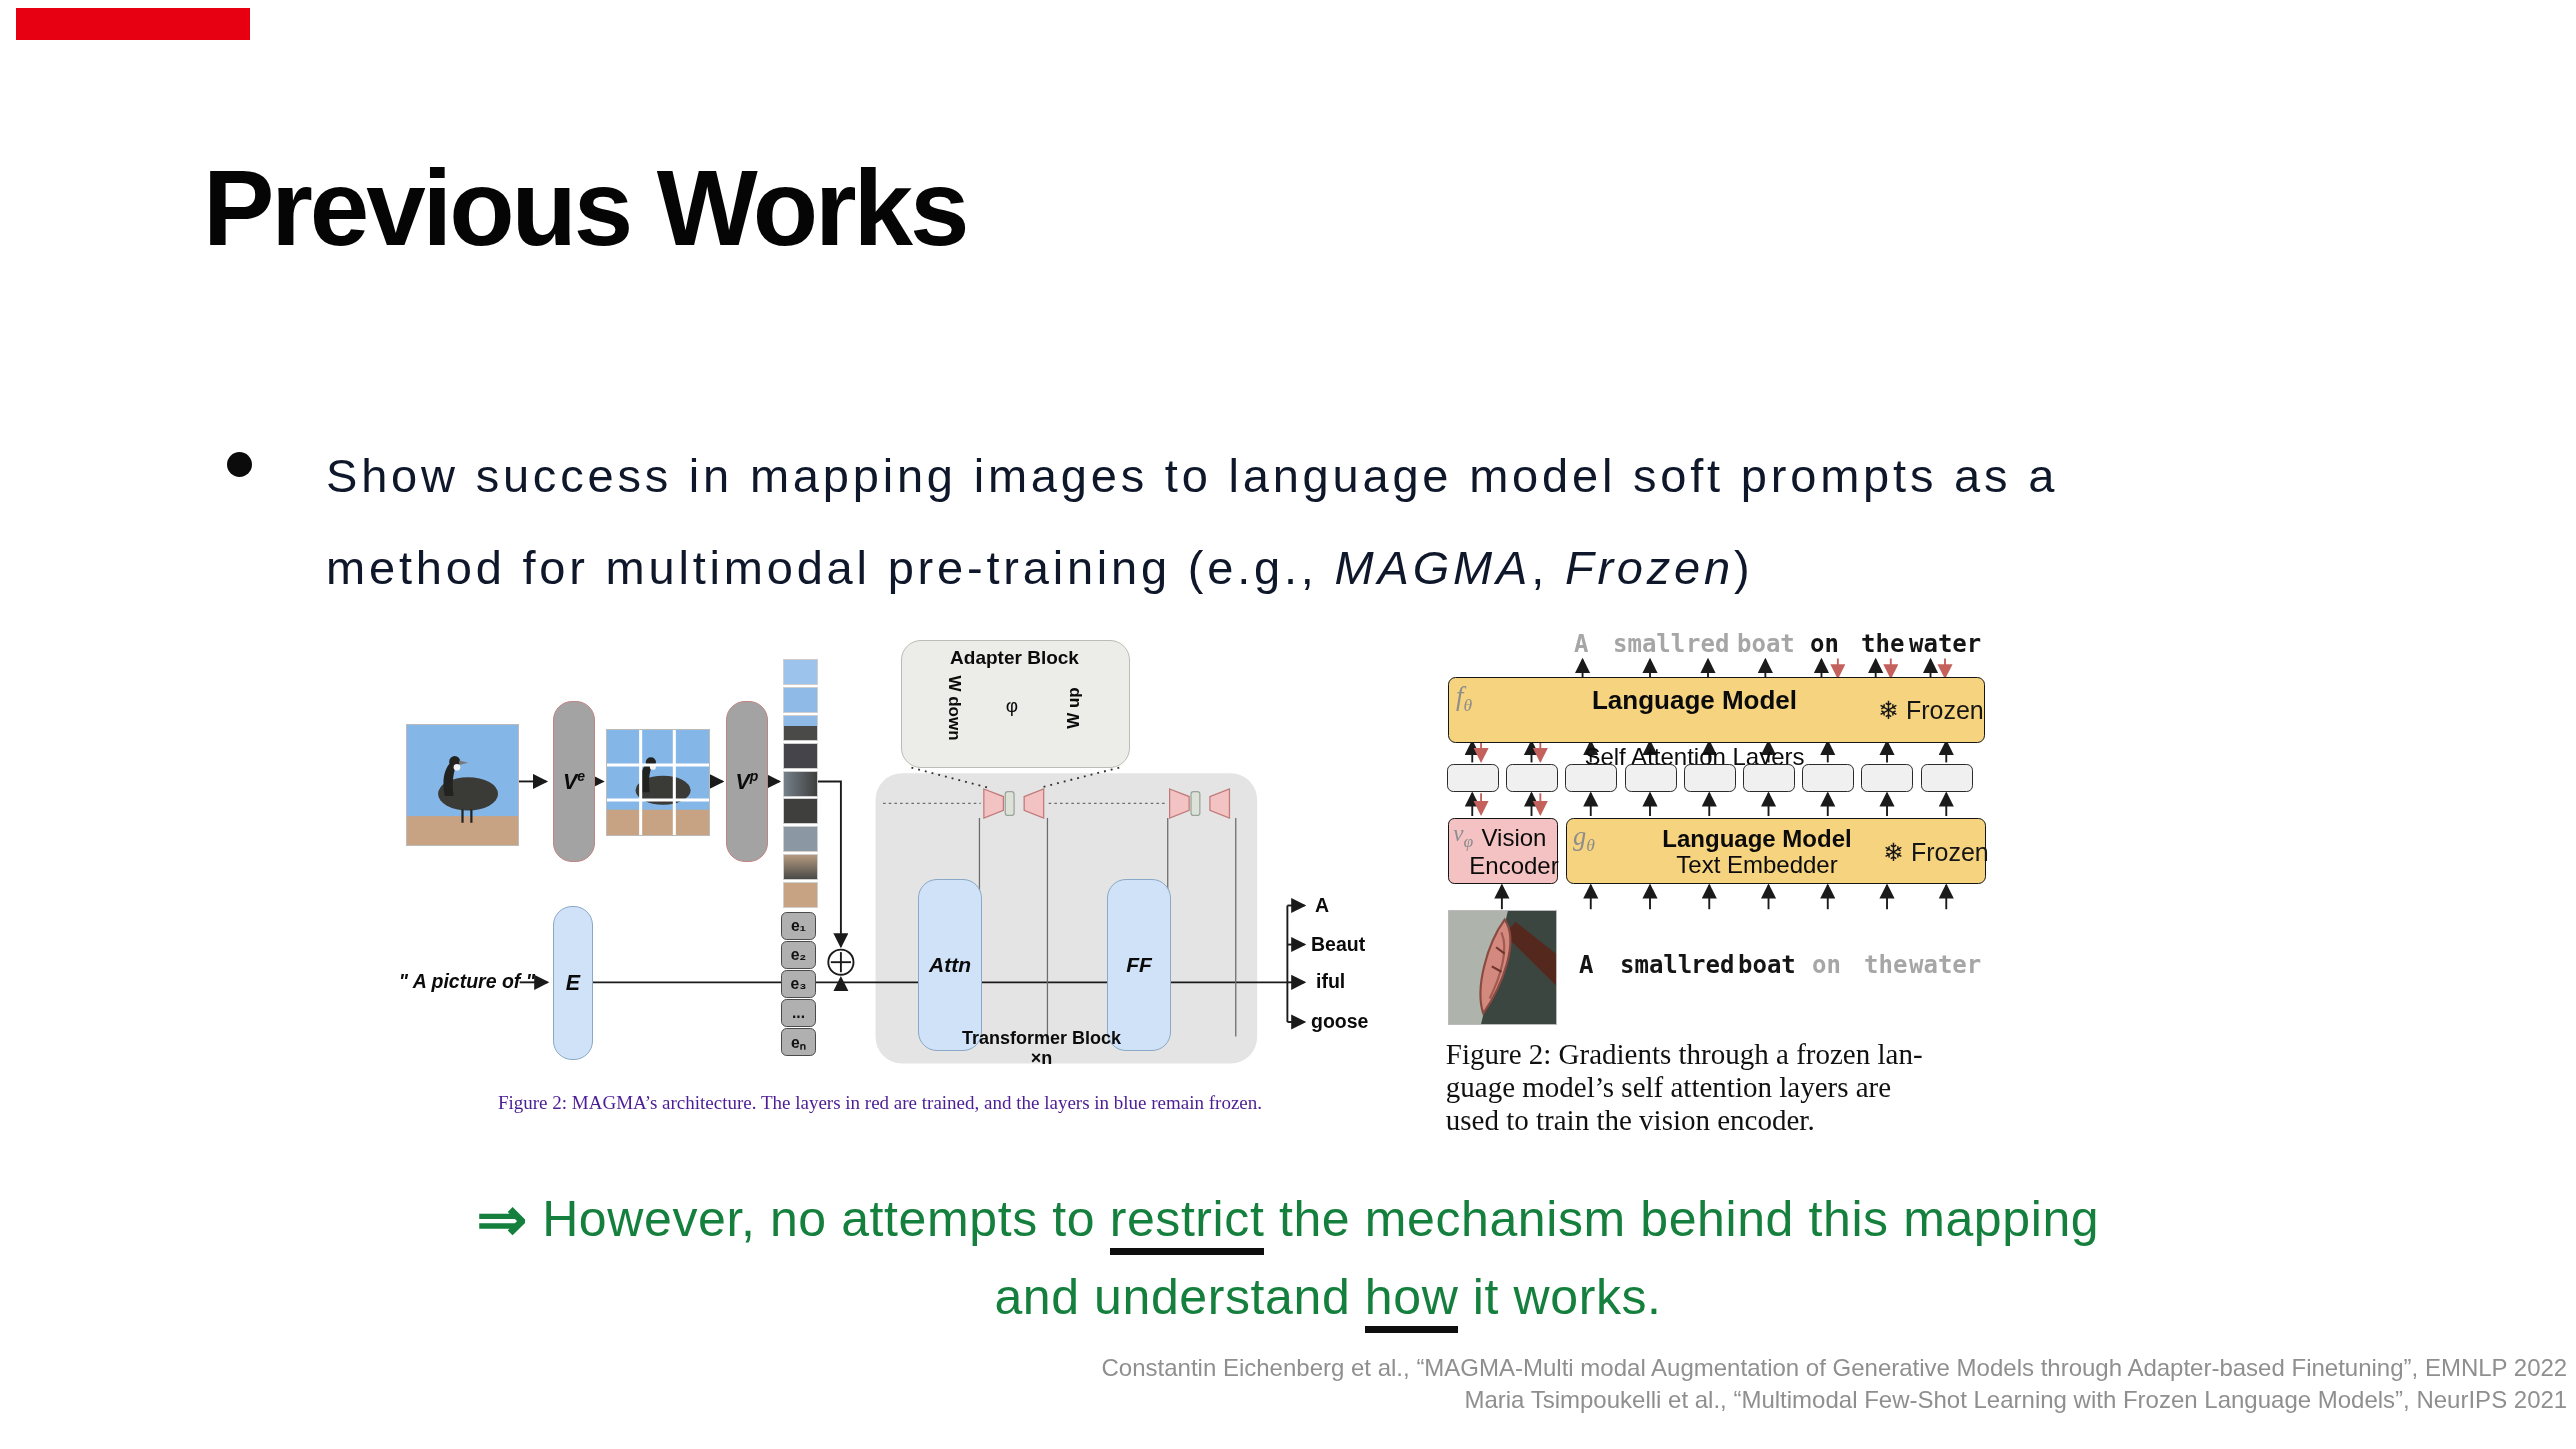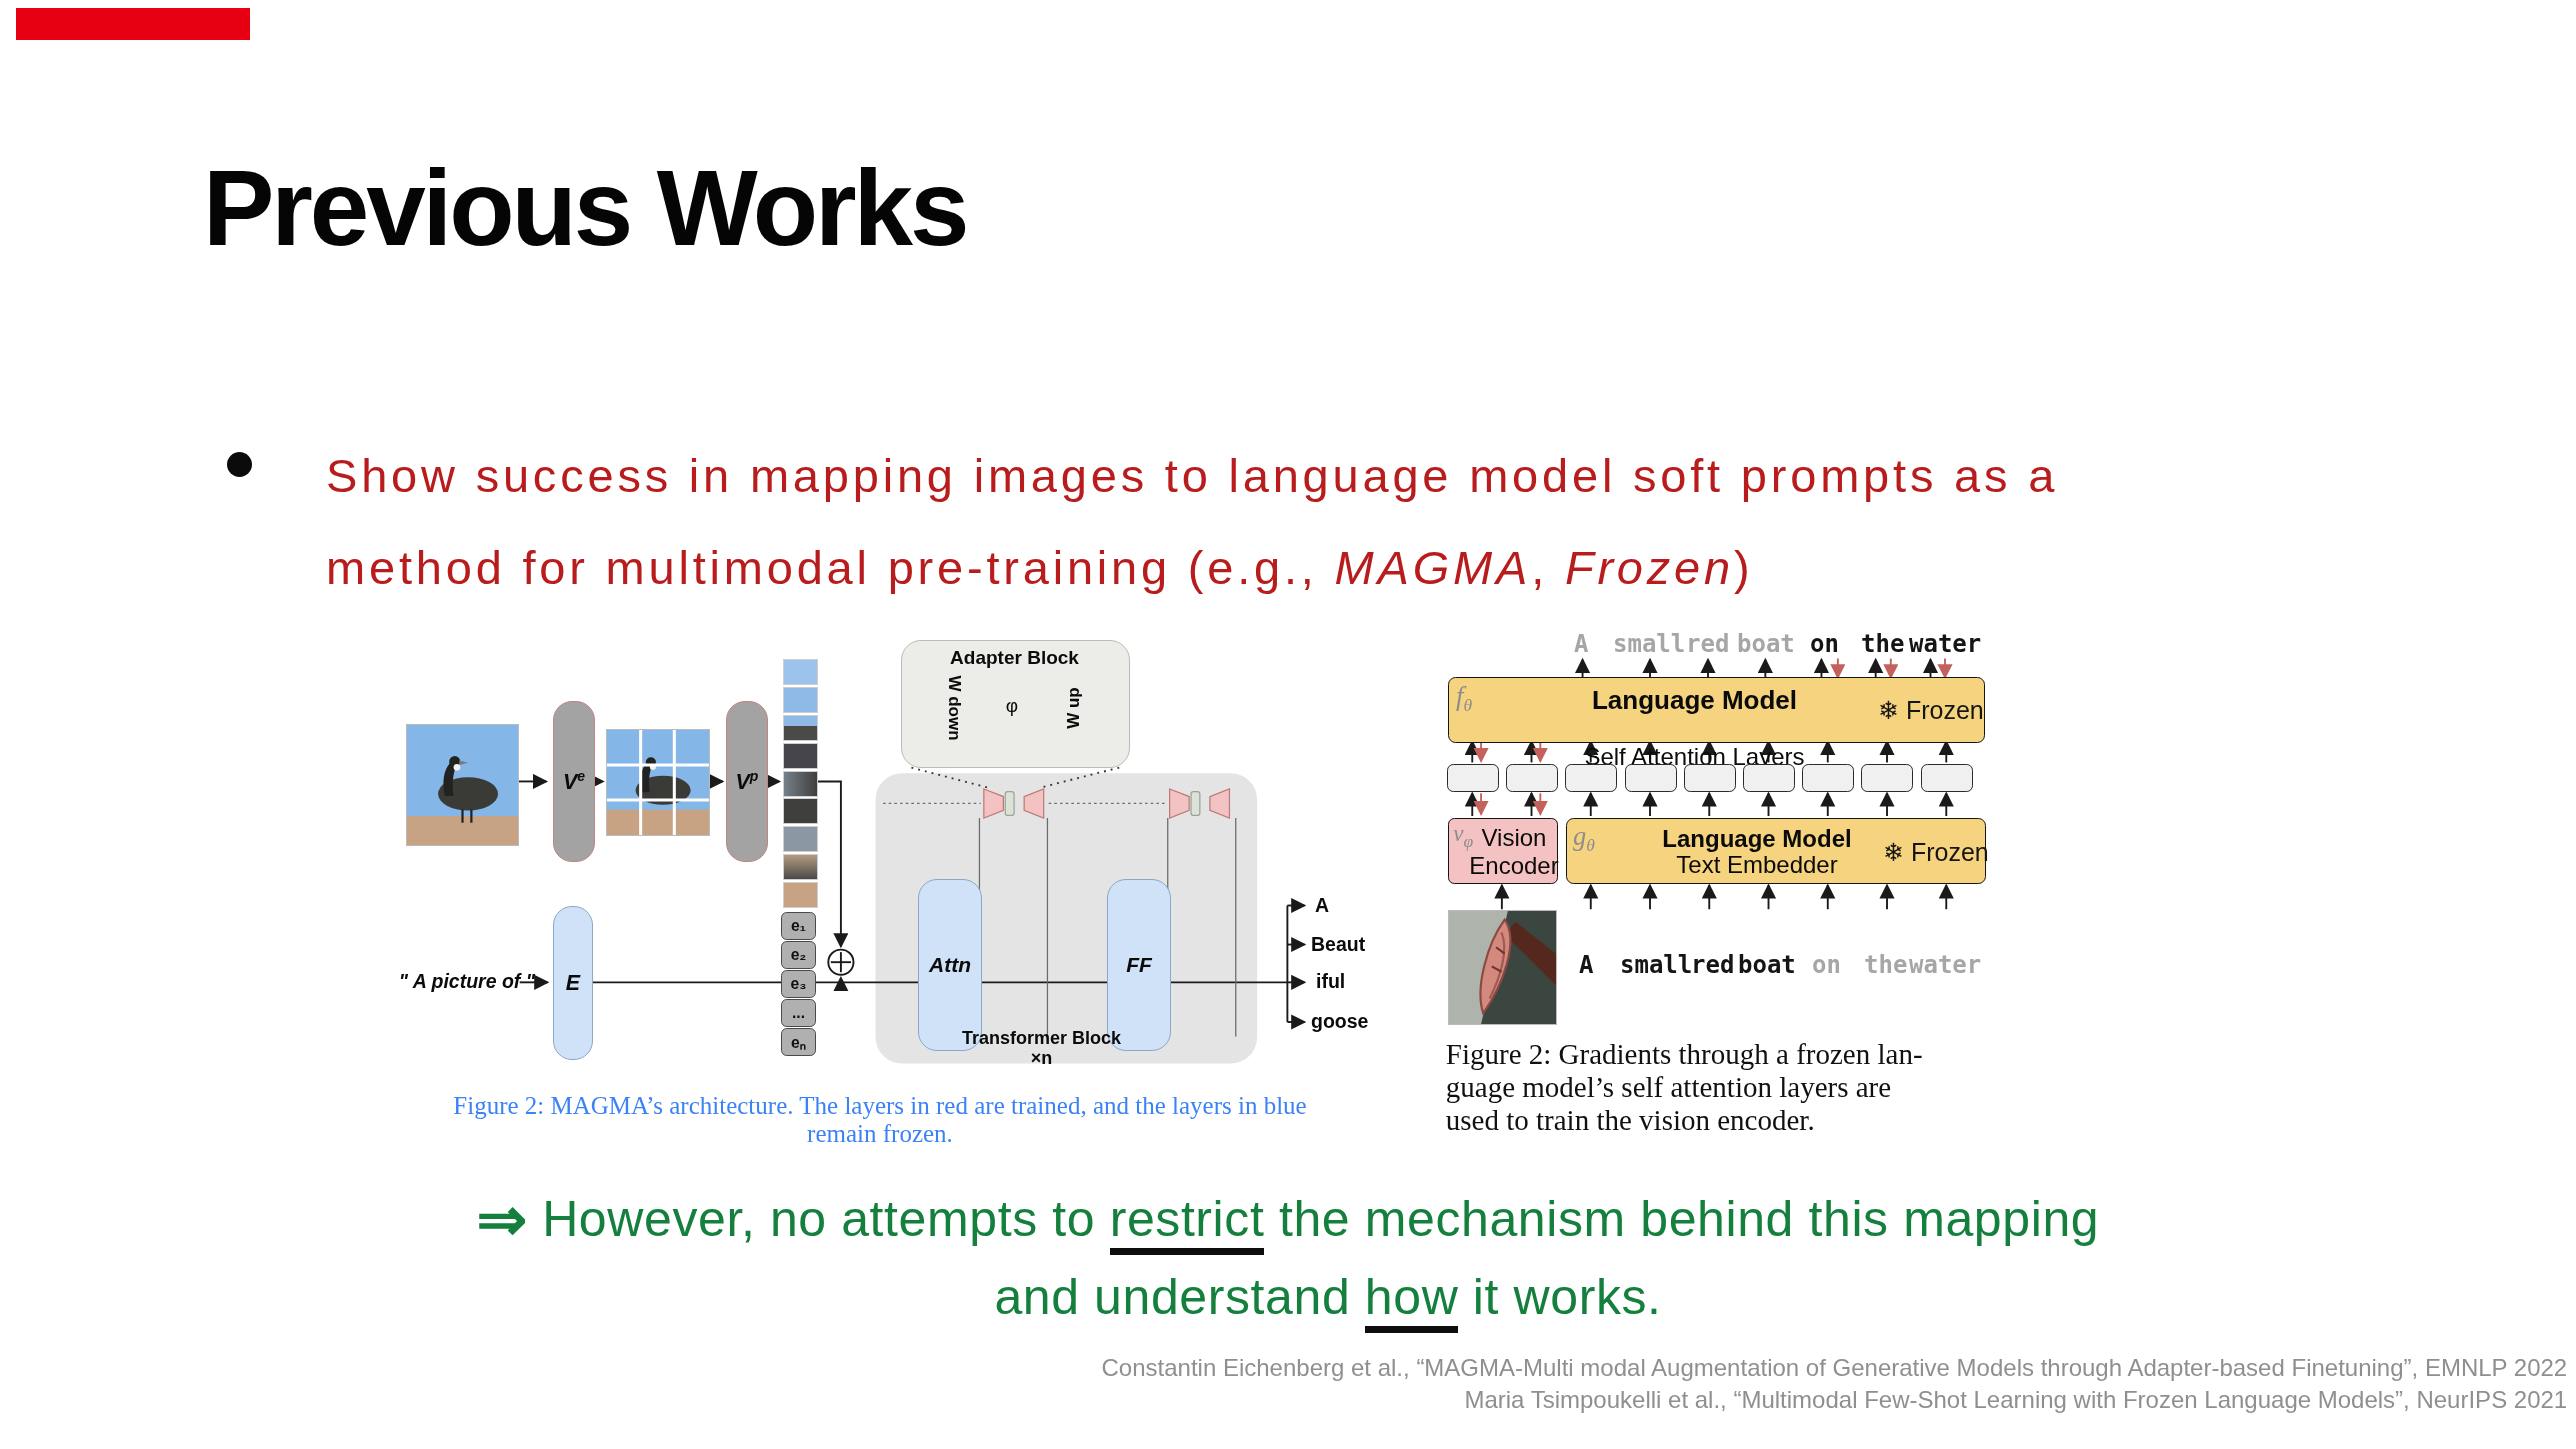--- a/index.html
+++ b/index.html
@@ -4,42 +4,42 @@
 <style>
   html,body{margin:0;padding:0;background:#888;}
   #slide{position:relative;width:2576px;height:1449px;background:#ffffff;overflow:hidden;
          font-family:"Liberation Sans",sans-serif;color:#0b0b0b;}
   .abs{position:absolute;}
   
   .accent-bar{left:16.4px;top:8.2px;width:234px;height:31.5px;background:#e60012;}
   .title{left:203px;top:146px;font-size:107px;font-weight:700;letter-spacing:-3.1px;color:#050505;}
   
   .bullet-dot{left:227px;top:452px;width:25px;height:25px;border-radius:50%;background:#0b0b0b;}
-  .bullet-text{left:326px;top:430px;width:2141px;font-size:47px;letter-spacing:3.8px;line-height:92px;color:#b91c1c;}
+  .bullet-text{left:326px;top:430px;width:2141px;font-size:47px;letter-spacing:3.8px;line-height:92px;color:#0f172a;}
   .bullet-text i{font-style:italic;}
   
   .fig-svg{left:0;top:0;width:100%;height:100%;}
   .pill{border-radius:19px;display:flex;align-items:center;justify-content:center;
         font-weight:700;font-style:italic;}
   .pill.pink{background:#a3a3a3;border:1.3px solid #c08484;}
   .pill.blue{background:#cfe2f8;border:1.3px solid #8aa8c8;}
   .photo{overflow:hidden;border:0.6px solid #bbb;}
   
   #magma{left:390px;top:624px;width:995px;height:529px;}
   .adapter-block{left:511px;top:15.7px;width:227px;height:126px;background:#ecece9;
                  border:1.3px solid #bcbcb6;border-radius:20px;}
   .adapter-title{left:511px;top:23px;width:227px;text-align:center;font-size:19px;font-weight:700;}
   .rot-label{font-size:17px;font-weight:700;white-space:nowrap;}
   .tb-label{left:557px;top:405px;width:189px;text-align:center;font-size:18px;font-weight:700;line-height:19.5px;}
   .token{left:391px;width:33px;height:26px;background:#b0b0b0;border:1.3px solid #4a4a4a;border-radius:5.7px;
          display:flex;align-items:center;justify-content:center;font-size:15.7px;font-weight:700;color:#111;}
   .prompt-label{left:8.8px;top:346px;font-size:19.5px;font-weight:700;font-style:italic;}
   .out-word{font-size:19.5px;font-weight:700;}
-  .fig-caption-magma{left:49px;top:468px;width:882px;text-align:center;font-size:25px;
-                     font-family:"Liberation Serif",serif;color:#3b82f6;}
+  .fig-caption-magma{left:49px;top:468px;width:882px;text-align:center;font-size:19px;
+                     font-family:"Liberation Serif",serif;color:#4c1d95;}
   .patch{width:33px;height:24px;margin-bottom:1.9px;border:0.6px solid #cfcfcf;}
   
   #frozen{left:1442px;top:627px;width:561px;height:526px;}
   .mono{font-family:"DejaVu Sans Mono",monospace;font-size:24px;font-weight:700;white-space:nowrap;}
   .w-grey{color:#a6a6a6;}
   .w-black{color:#151515;}
   .lm-box{background:#f6d37f;border:1.9px solid #151515;border-radius:7.6px;}
   .pink-box{background:#f4c2c2;border:1.9px solid #151515;border-radius:6.3px;}
   .emb{width:50px;height:26px;background:#f0f0f0;border:1.9px solid #2b2b2b;border-radius:6.3px;}
   .lm-title{font-size:26px;font-weight:700;text-align:center;}

